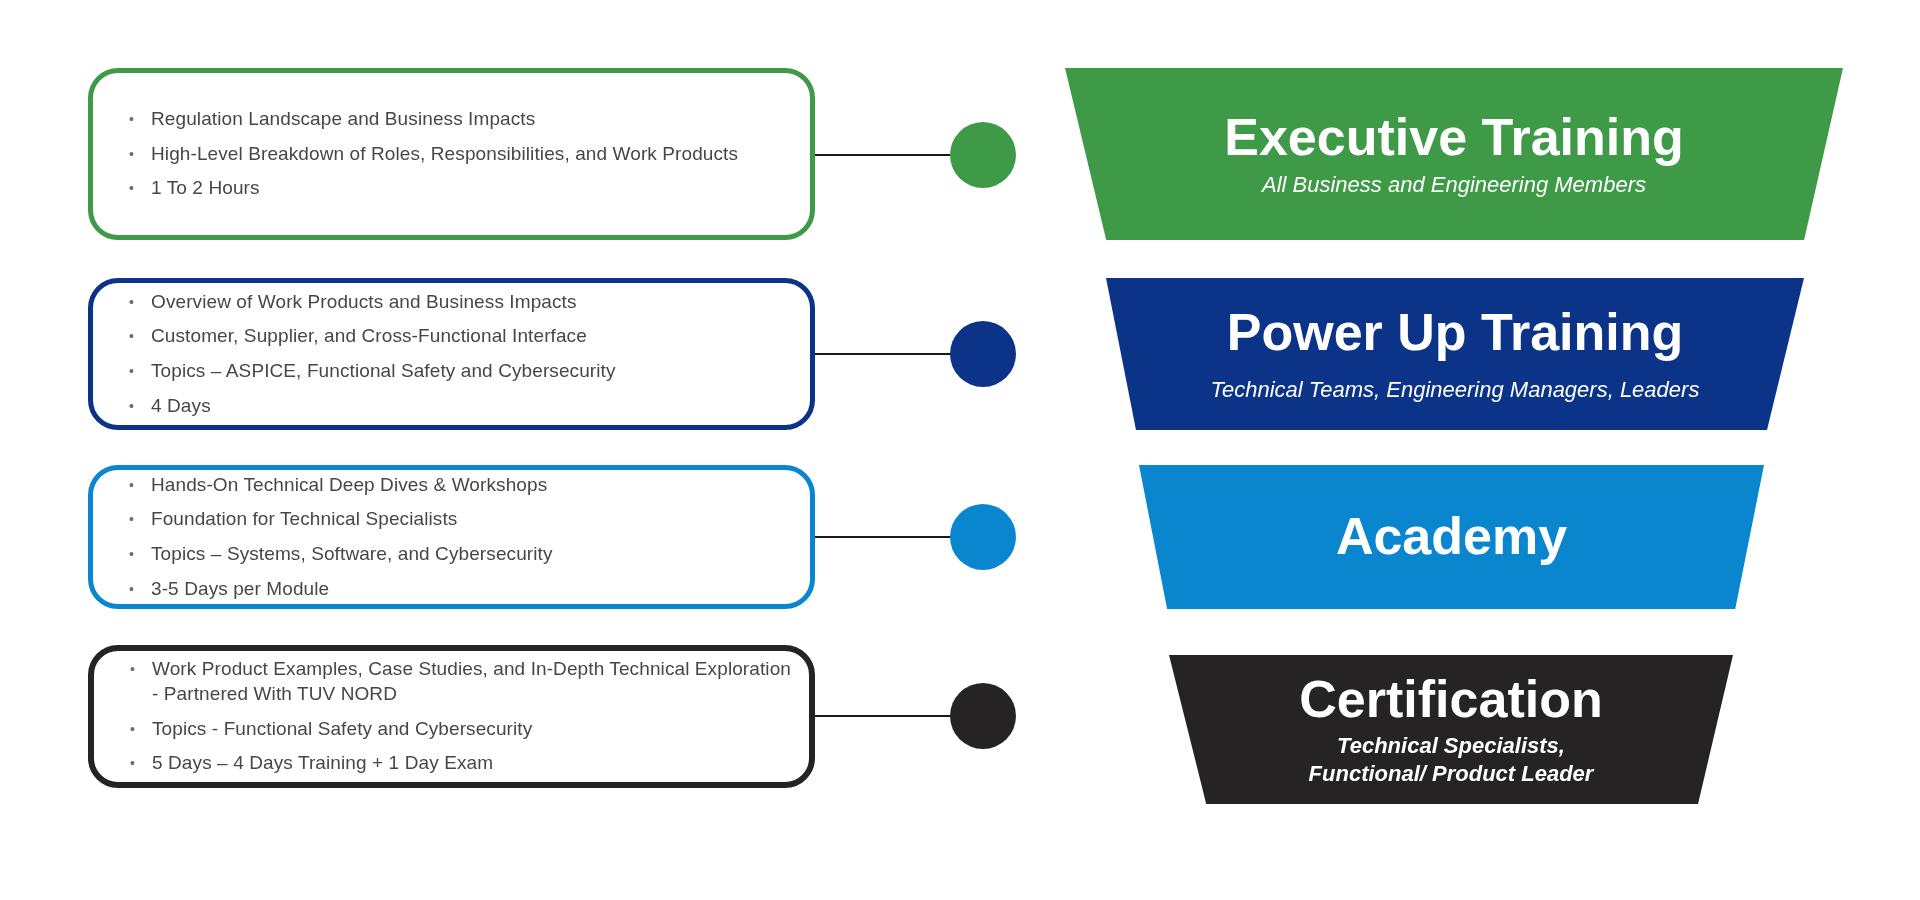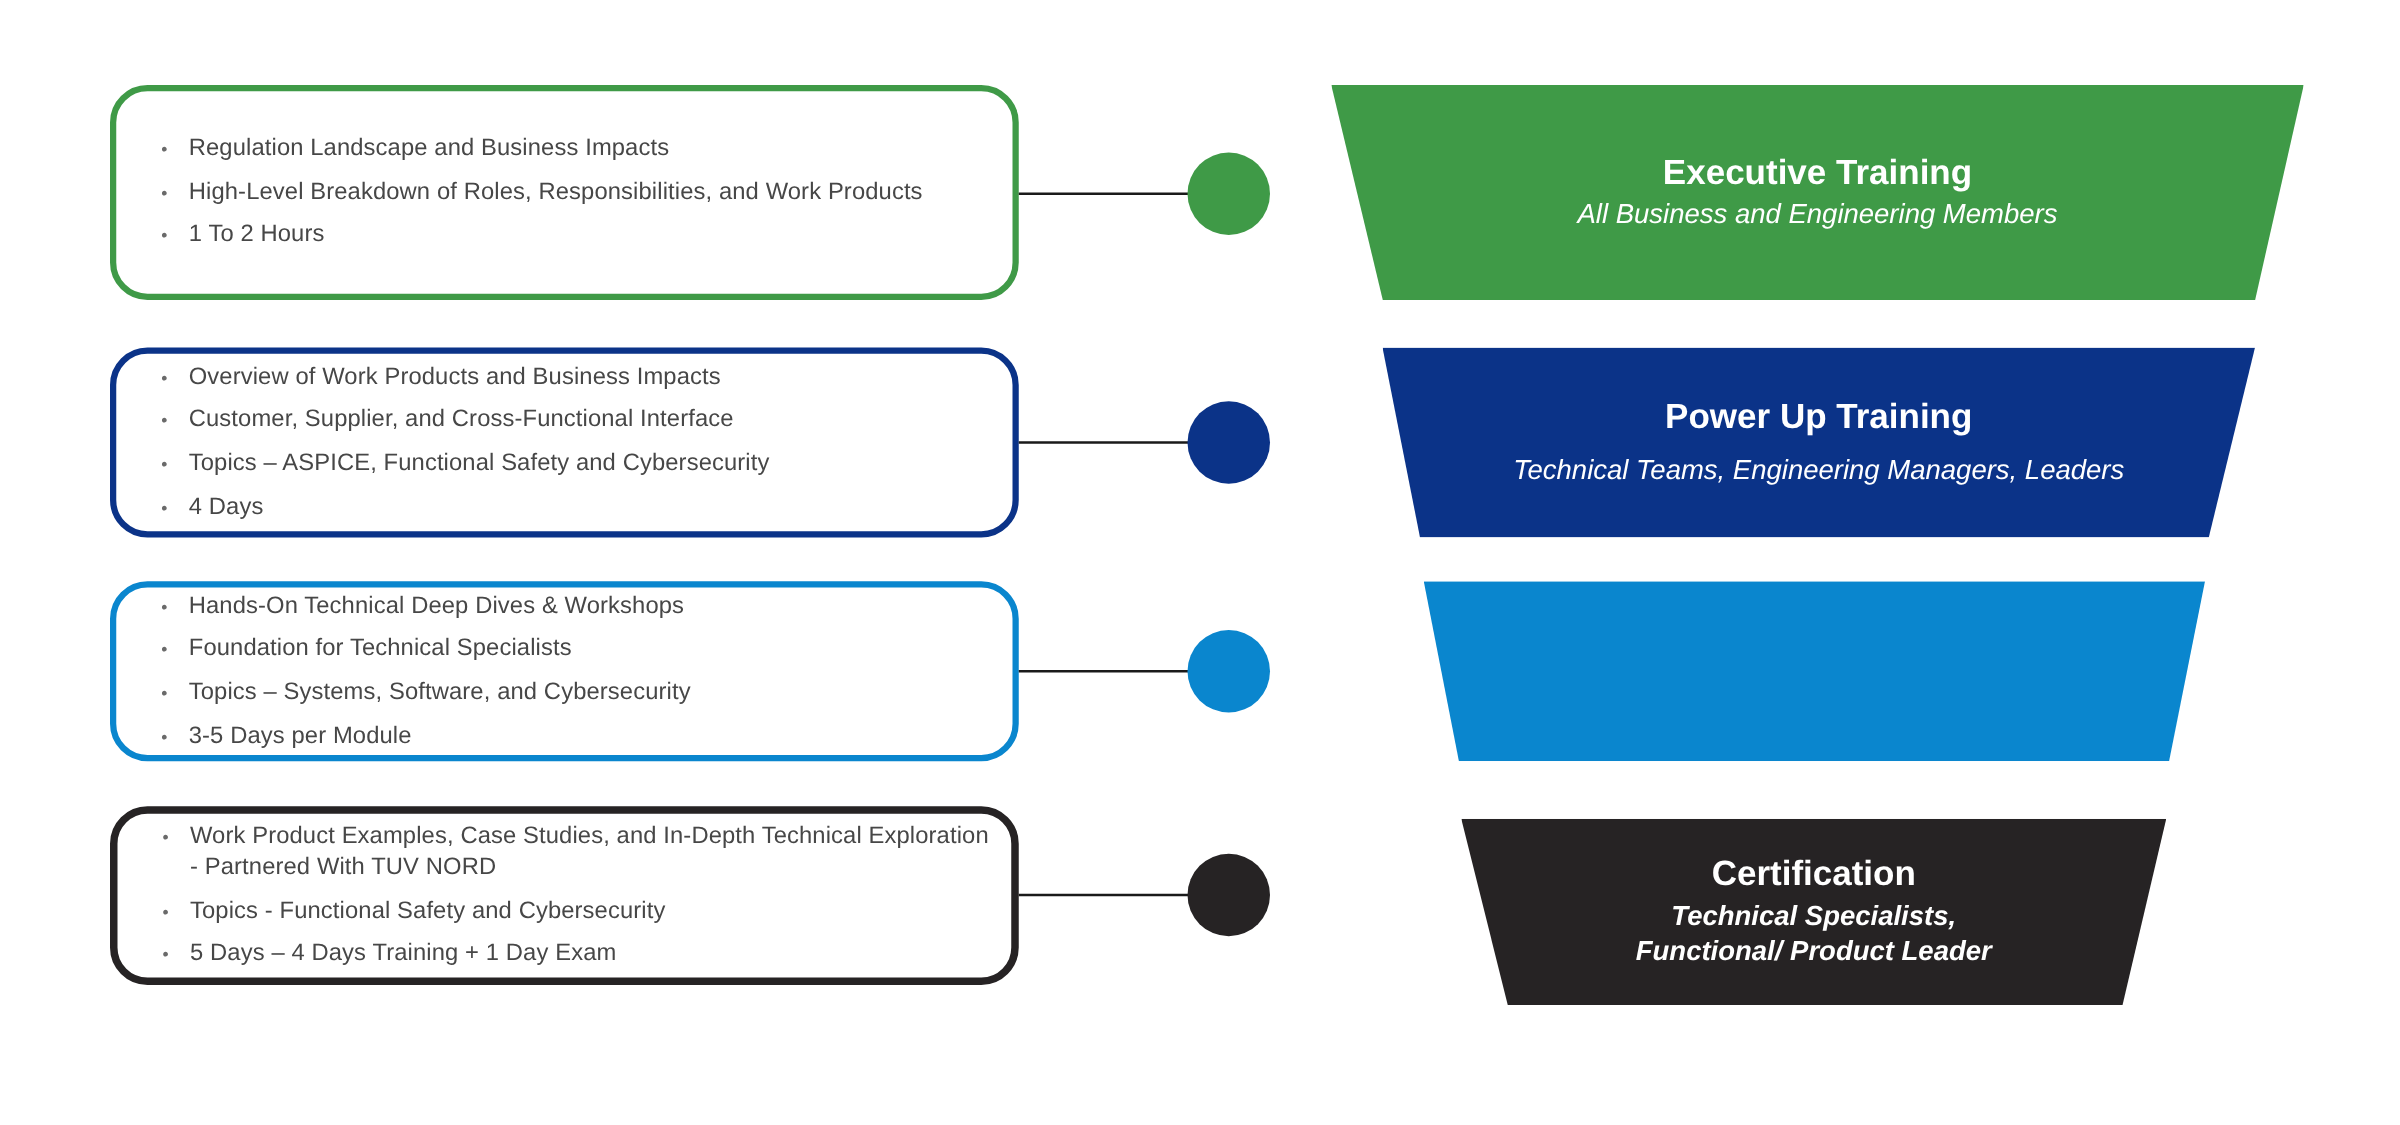--- a/index.html
+++ b/index.html
@@ -54,21 +54,21 @@
   }
 
   
   .trap{
     position:absolute;
     background:var(--c);
     display:flex;flex-direction:column;align-items:center;justify-content:center;
     text-align:center;color:#ffffff;
   }
   .t-title{
-    font-size:28px;font-weight:700;line-height:1.1;
+    font-size:52px;font-weight:700;line-height:1.1;
     letter-spacing:0px;
   }
   .t-sub{
     font-size:22px;font-style:italic;font-weight:500;line-height:1.28;
     margin-top:4px;
   }
 
   
   .level-0 .box{top:68px;height:172px;}
   .level-0 .connector{top:154px;}
@@ -182,20 +182,21 @@
           </li>
           <li>
             <span class="dot-marker">•</span>
             <span class="txt">3-5 Days per Module</span>
           </li>
         </ul>
       </div>
       <div class="connector"></div>
       <div class="node-circle"></div>
       <div class="trap">
+        <div class="t-title">Academy</div>
       </div>
     </div>
     <div class="level level-3" style="--c: #262324;">
       <div class="box">
         <ul class="bullets">
 
         <li>
             <span class="dot-marker">•</span>
             <span class="txt">Work Product Examples, Case Studies, and In-Depth Technical Exploration - Partnered With TUV NORD</span>
           </li>

